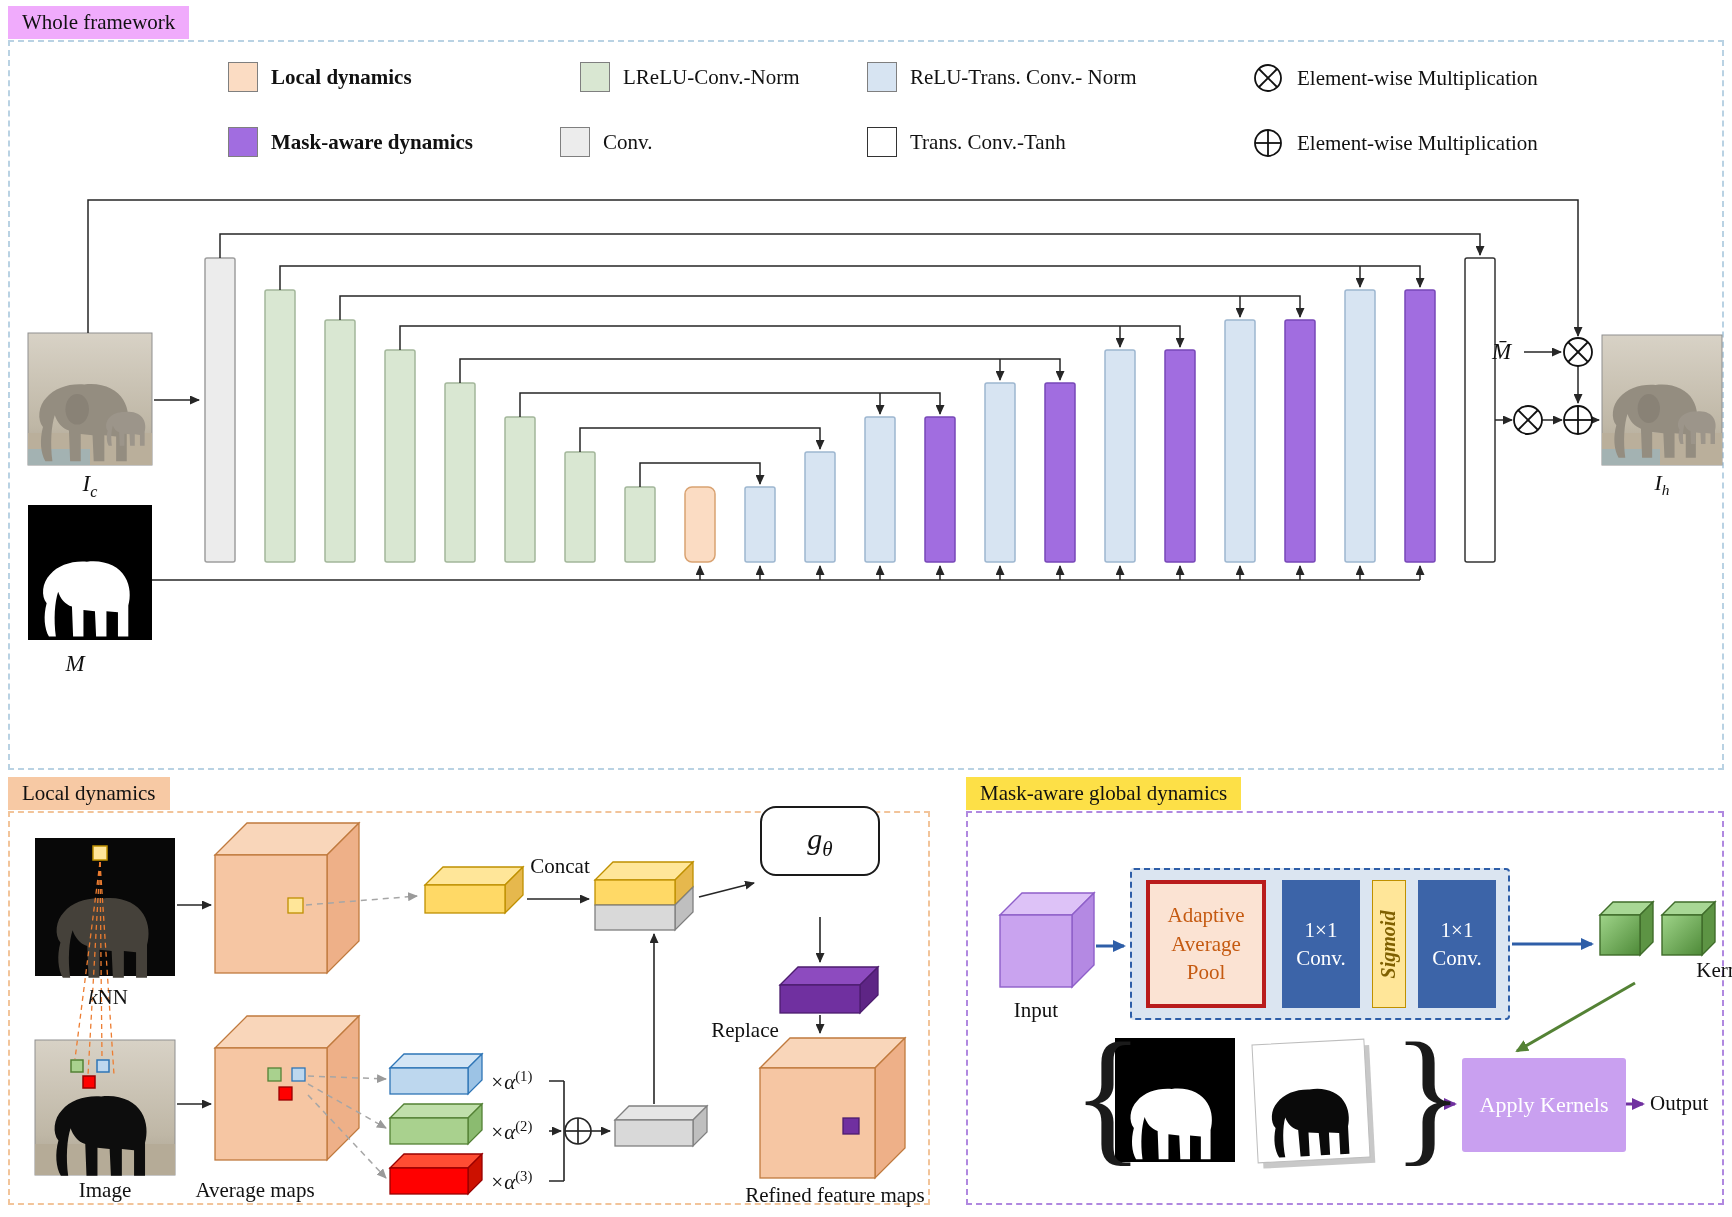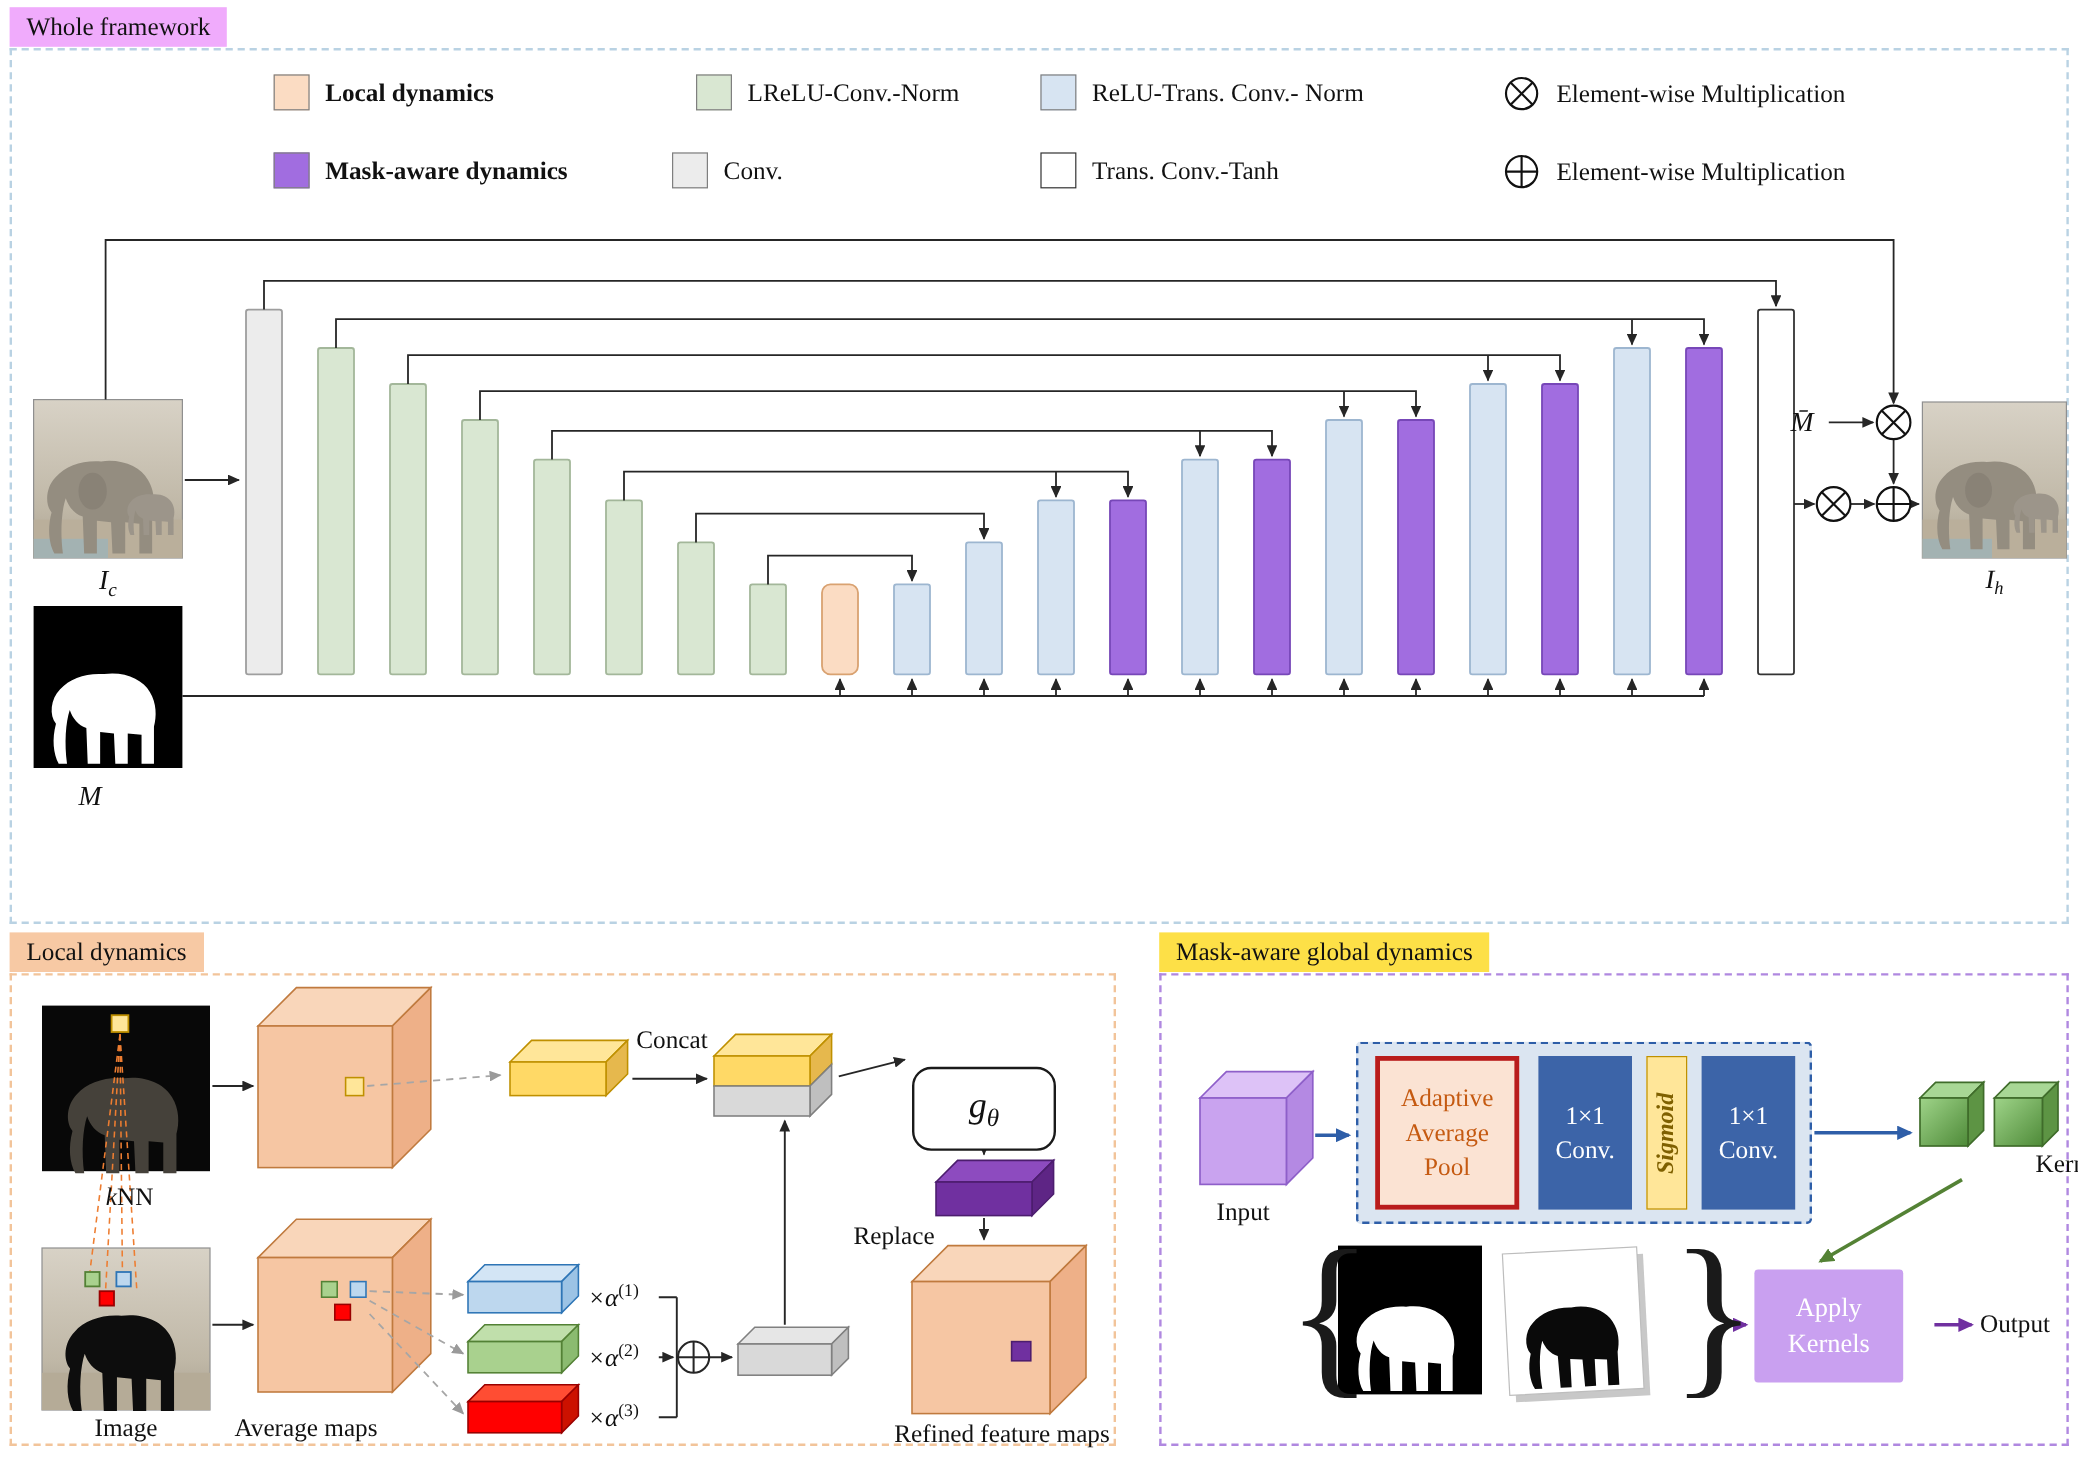--- a/index.html
+++ b/index.html
@@ -381,21 +381,21 @@
 <div class="lbl ctr it" style="left:1632px;top:470px;width:60px;font-size:22px;">
   <span>I</span><sub>h</sub>
 </div>
 
 <div class="lbl ctr" style="left:68px;top:985px;width:80px;">
   <span class="it">k</span><span>NN</span>
 </div>
 <div class="lbl ctr" style="left:60px;top:1178px;width:90px;">Image</div>
 <div class="lbl ctr" style="left:175px;top:1178px;width:160px;">Average maps</div>
 <div class="lbl ctr" style="left:510px;top:854px;width:100px;">Concat</div>
-<div class="bx" style="left:760px;top:889px;width:120px;height:70px;background:#fff;border:2.5px solid #1a1a1a;border-radius:16px;font-size:30px;">
+<div class="bx" style="left:760px;top:806px;width:120px;height:70px;background:#fff;border:2.5px solid #1a1a1a;border-radius:16px;font-size:30px;">
   <span><span class="it">g</span><sub class="it">θ</sub></span>
 </div>
 <div class="lbl ctr" style="left:690px;top:1018px;width:110px;">Replace</div>
 <div class="lbl ctr" style="left:705px;top:1183px;width:260px;">Refined feature maps</div>
 <div class="lbl" style="left:490px;top:1068px;">
   <span class="it">×α</span><sup>(1)</sup>
 </div>
 <div class="lbl" style="left:490px;top:1118px;">
   <span class="it">×α</span><sup>(2)</sup>
 </div>
@@ -407,14 +407,14 @@
 <div class="bx" style="left:1146px;top:880px;width:120px;height:128px;background:#fbe3d3;border:4px solid #b91c1c;color:#c55a11;font-size:21px;">Adaptive Average Pool</div>
 <div class="bx" style="left:1282px;top:880px;width:78px;height:128px;background:#3c64a8;color:#fff;font-size:21px;">1×1 Conv.</div>
 <div class="bx" style="left:1372px;top:880px;width:34px;height:128px;background:#ffe699;border:1.5px solid #bf9000;">
   <span class="it b" style="display:inline-block;transform:rotate(-90deg);white-space:nowrap;font-size:20px;color:#7f6000;">Sigmoid</span>
 </div>
 <div class="bx" style="left:1418px;top:880px;width:78px;height:128px;background:#3c64a8;color:#fff;font-size:21px;">1×1 Conv.</div>
 <div class="lbl ctr" style="left:994px;top:998px;width:84px;">Input</div>
 <div class="lbl ctr" style="left:1664px;top:958px;width:130px;">Kernels</div>
 <div class="brace" style="left:1072px;top:1020px;">{</div>
 <div class="brace" style="left:1392px;top:1020px;">}</div>
-<div class="bx" style="left:1462px;top:1058px;width:124px;height:94px;background:#c9a0f0;color:#fff;font-size:22px;border-radius:3px;">Apply Kernels</div>
+<div class="bx" style="left:1462px;top:1058px;width:164px;height:94px;background:#c9a0f0;color:#fff;font-size:22px;border-radius:3px;">Apply Kernels</div>
 <div class="lbl" style="left:1650px;top:1091px;">Output</div>
 
 </body></html>

